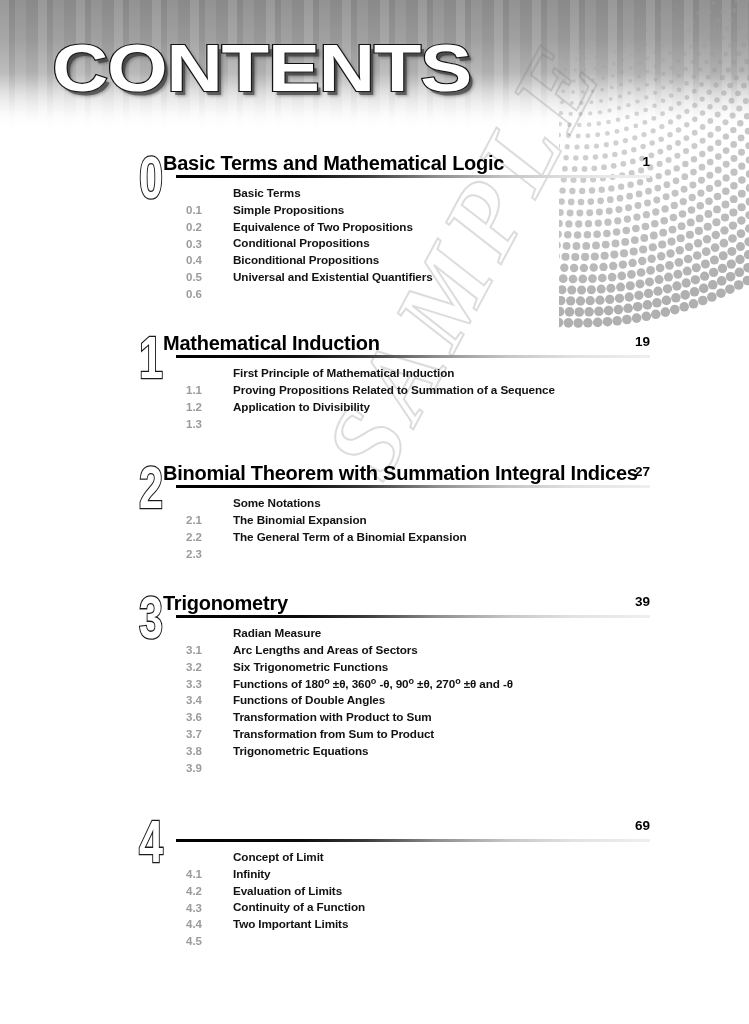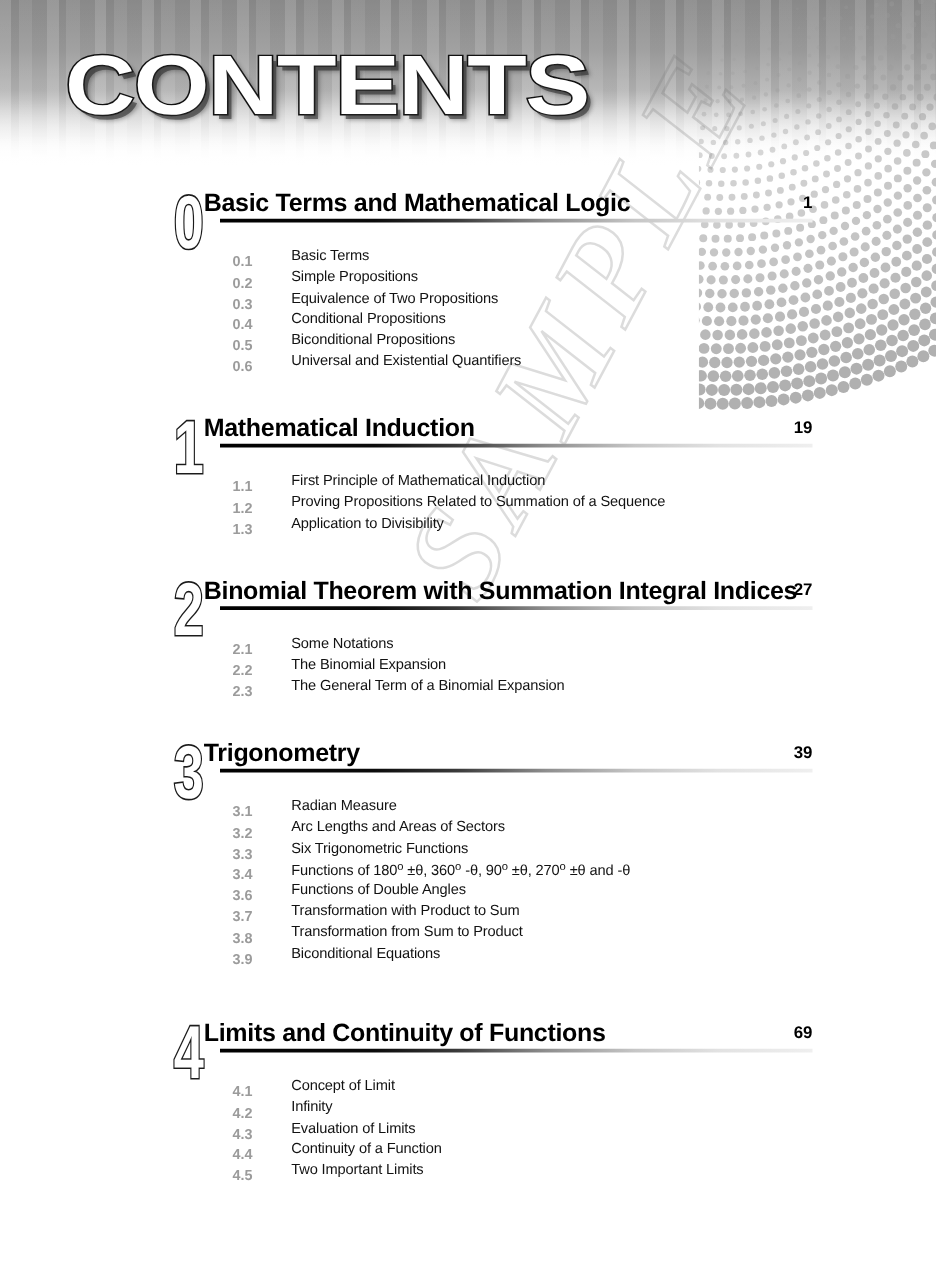--- a/index.html
+++ b/index.html
@@ -193,24 +193,23 @@
     font-weight: bold;
     color: #9b9b9b;
     letter-spacing: 0px;
     margin-top: 18px;
   }
   .section-title {
     position: absolute;
     left: 233px;
     top: 0;
     font-size: 11.7px;
-    font-weight: normal;
+    font-weight: bold;
     color: #121212;
     letter-spacing: -0.1px;
-    margin-top: 12px;
   }
   .deg { font-size: 9px; vertical-align: 0.42em; }
 </style>
 </head>
 <body>
 
 <div id="page">
 
   <div class="header-band"></div>
   <div class="header-fade-bottom"></div>
@@ -955,32 +954,31 @@
           <div class="section-row">
             <span class="section-num">3.7</span>
             <span class="section-title">Transformation with Product to Sum</span>
           </div>
           <div class="section-row">
             <span class="section-num">3.8</span>
             <span class="section-title">Transformation from Sum to Product</span>
           </div>
           <div class="section-row">
             <span class="section-num">3.9</span>
-            <span class="section-title">Biconditional Equations</span>
+            <span class="section-title">Trigonometric Equations</span>
           </div>
         </div>
       </div>
       <div class="chapter" style="top: 816px;">
         <div class="chapter-head">
           <div class="chapter-number">
             <svg width="52" height="58" viewBox="0 0 52 58">
               <text x="2" y="50" transform="scale(0.72,1)" transform-origin="2 50">4</text>
             </svg>
           </div>
-          <div class="chapter-title">Limits and Continuity of Functions</div>
           <div class="chapter-page">69</div>
           <div class="chapter-rule"></div>
         </div>
         <div class="sections">
           <div class="section-row">
             <span class="section-num">4.1</span>
             <span class="section-title">Concept of Limit</span>
           </div>
           <div class="section-row">
             <span class="section-num">4.2</span>

